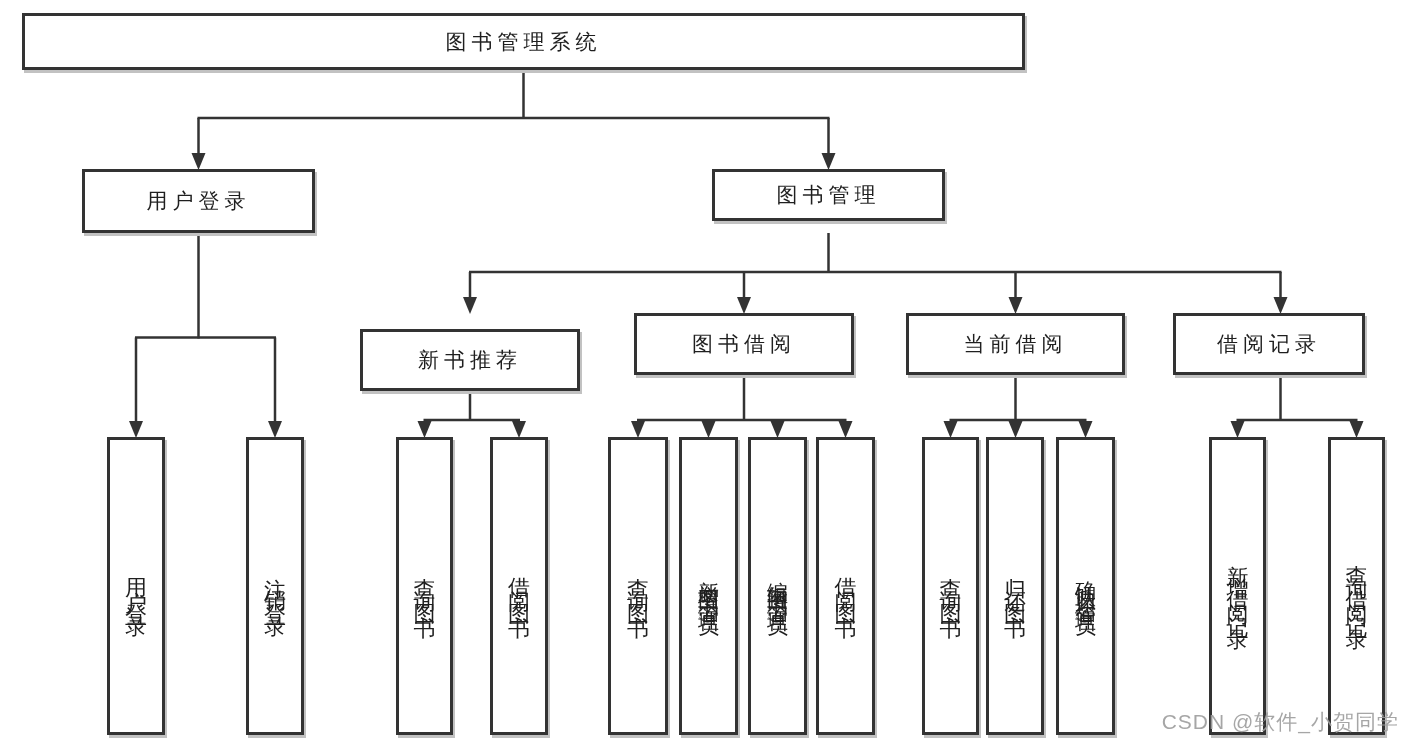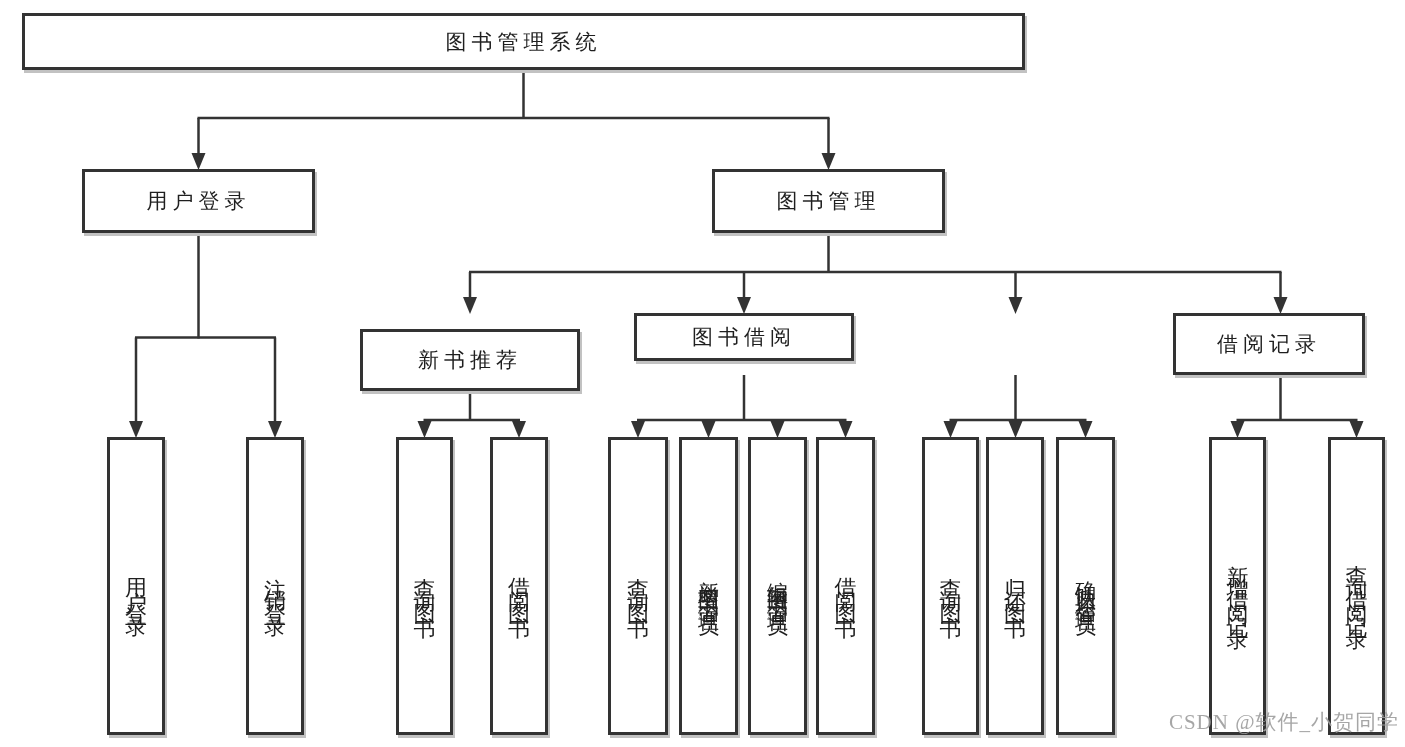--- a/index.html
+++ b/index.html
@@ -1,18 +1,18 @@
 <!DOCTYPE html>
 <html><head>
 <meta charset="utf-8">
 <style>
   html,body{margin:0;padding:0;background:#ffffff;}
   .canvas{
     position:relative;width:1405px;height:747px;background:#ffffff;
-    font-family:Liberation Serif, serif;overflow:hidden;
+    font-family:Liberation Sans, sans-serif;overflow:hidden;
   }
   .connectors{position:absolute;left:0;top:0;z-index:0;}
   .node{
     position:absolute;box-sizing:border-box;background:#ffffff;
     border:3px solid #333333;box-shadow:2px 3px 0 #c2c2c2;
     display:flex;align-items:center;justify-content:center;
     color:#1f1f1f;font-size:21px;letter-spacing:5px;white-space:nowrap;
     z-index:1;
   }
   .leaf{
@@ -81,24 +81,25 @@
       <path d="M1008.5 421L1022.5 421L1015.5 438Z"></path>
       <path d="M1078.5 421L1092.5 421L1085.5 438Z"></path>
       <path d="M1230.5 421L1244.5 421L1237.5 438Z"></path>
       <path d="M1349.5 421L1363.5 421L1356.5 438Z"></path>
     </g>
   </svg>
 
   <div class="node" style="left:22px;top:13px;width:1003px;height:57px">图书管理系统</div>
 
   <div class="node" style="left:82px;top:169px;width:233px;height:64px">用户登录</div>
-  <div class="node" style="left:712px;top:169px;width:233px;height:64px">图书管理</div>
+  <div class="node" style="left:712px;top:169px;width:233px;height:52px">图书管理</div>
 
   <div class="node" style="left:360px;top:329px;width:220px;height:62px">新书推荐</div>
-  <div class="node" style="left:634px;top:313px;width:220px;height:48px">图书借阅</div>
+  <div class="node" style="left:634px;top:313px;width:220px;height:62px">图书借阅</div>
+  <div class="node" style="left:906px;top:313px;width:219px;height:62px">当前借阅</div>
   <div class="node" style="left:1173px;top:313px;width:192px;height:62px">借阅记录</div>
 
   <div class="node leaf" style="left:107px;top:437px;width:58px;height:298px">用户登录</div>
   <div class="node leaf" style="left:246px;top:437px;width:58px;height:298px">注销登录</div>
 
   <div class="node leaf" style="left:396px;top:437px;width:57px;height:298px">查询图书</div>
   <div class="node leaf" style="left:490px;top:437px;width:58px;height:298px">借阅图书</div>
 
   <div class="node leaf" style="left:608px;top:437px;width:60px;height:298px">查询图书</div>
   <div class="node leaf tight" style="left:679px;top:437px;width:59px;height:298px">新增图书（管理员）</div>

